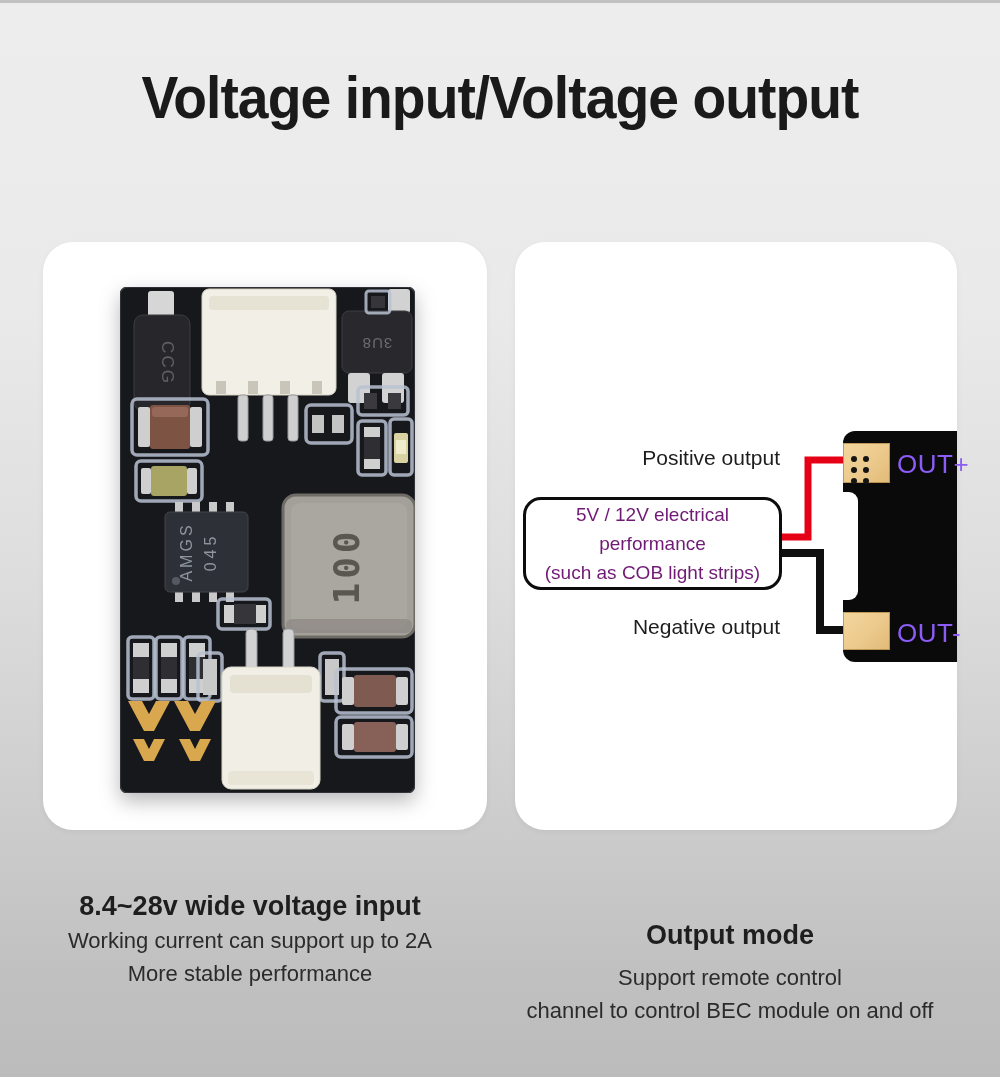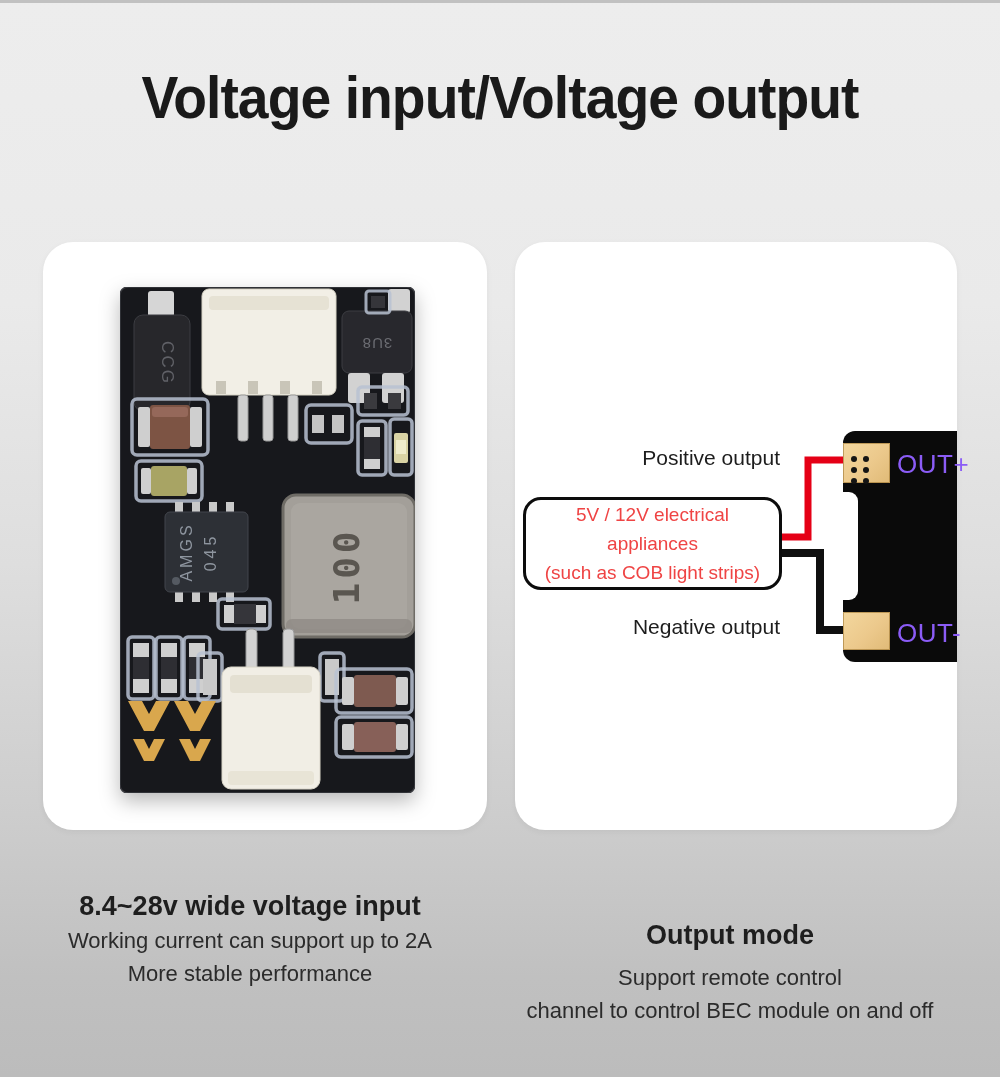--- a/index.html
+++ b/index.html
@@ -21,21 +21,21 @@
   .pcb-svg{position:absolute; left:77px; top:45px; filter:drop-shadow(0 8px 10px rgba(0,0,0,.28));}
 
   
   .wires-svg{position:absolute; left:0; top:0;}
   .diag-label{position:absolute; right:177px; font-size:21px; color:#1d1d1d; white-space:nowrap;}
   .pos-label{top:204px;}
   .neg-label{top:373px;}
   .appliance-box{position:absolute; left:8px; top:255px; width:259px; height:93px; box-sizing:border-box;
       background:#ffffff; border:3px solid #0c0c0c; border-radius:18px;
       display:flex; flex-direction:column; justify-content:center; align-items:center;
-      font-size:19px; line-height:29px; color:#ef4444; text-align:center; white-space:nowrap;}
+      font-size:19px; line-height:29px; color:#701a75; text-align:center; white-space:nowrap;}
   .module{position:absolute; left:328px; top:189px; width:114px; height:231px;
       background:#0a0a0a; border-radius:12px 0 0 12px;}
   .module .notch{position:absolute; left:0; top:61px; width:15px; height:108px;
       background:#ffffff; border-radius:0 9px 9px 0;}
   .pad{position:absolute; left:0; width:47px;
       background:linear-gradient(135deg,#f3d79e 0%,#ecc98c 55%,#e0ba77 100%);
       box-shadow:inset 0 0 0 1px rgba(150,110,40,.55);}
   .pad-top{top:12px; height:40px;}
   .pad-bottom{top:181px; height:38px;}
   .dots{position:absolute; left:8px; top:13px; display:grid; grid-template-columns:7px 7px; gap:5px 5px;}
@@ -221,21 +221,21 @@
   <div class="card card-right">
     <svg class="wires-svg" width="442" height="588" viewBox="0 0 442 588">
       <polyline points="267,295 293,295 293,218 332,218" fill="none" stroke-width="7" stroke="#e50016"></polyline>
       <polyline points="267,311 305,311 305,388 332,388" fill="none" stroke-width="8" stroke="#0f0f0f"></polyline>
     </svg>
 
     <div class="diag-label pos-label">Positive output</div>
 
     <div class="appliance-box">
       <div>5V / 12V electrical</div>
-      <div>appliances</div>
+      <div>performance</div>
       <div>(such as COB light strips)</div>
     </div>
 
     <div class="diag-label neg-label">Negative output</div>
 
     <div class="module">
       <div class="notch"></div>
       <div class="pad pad-top">
         <span class="dots">
             <i></i>

